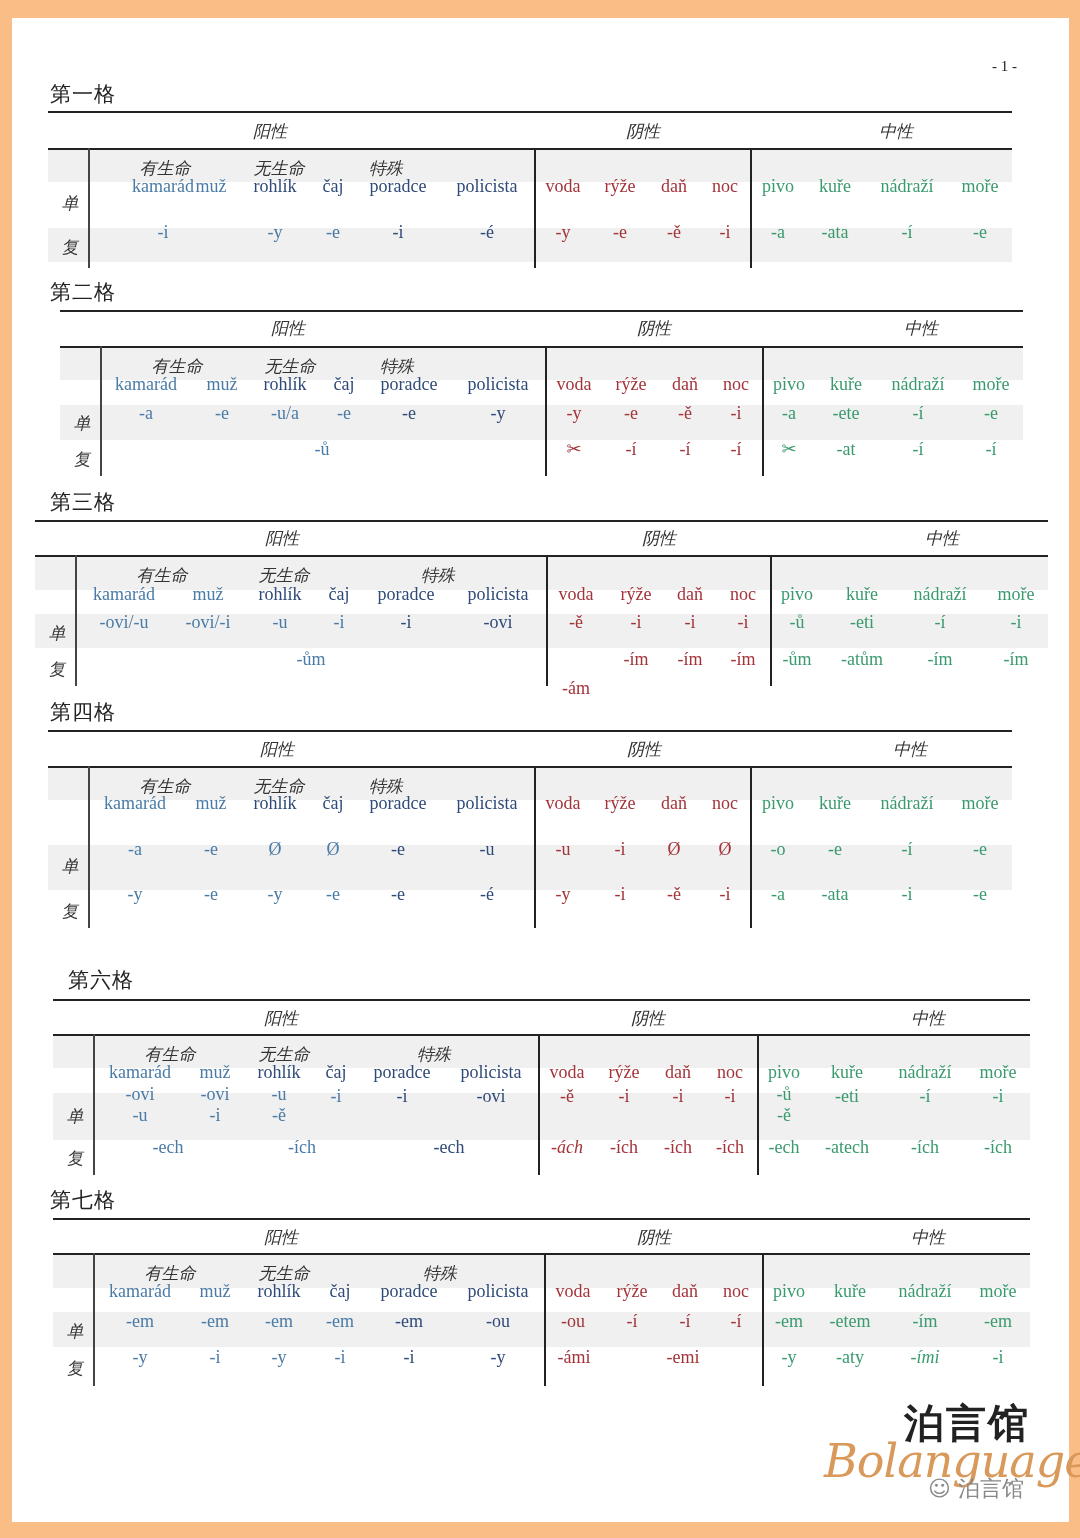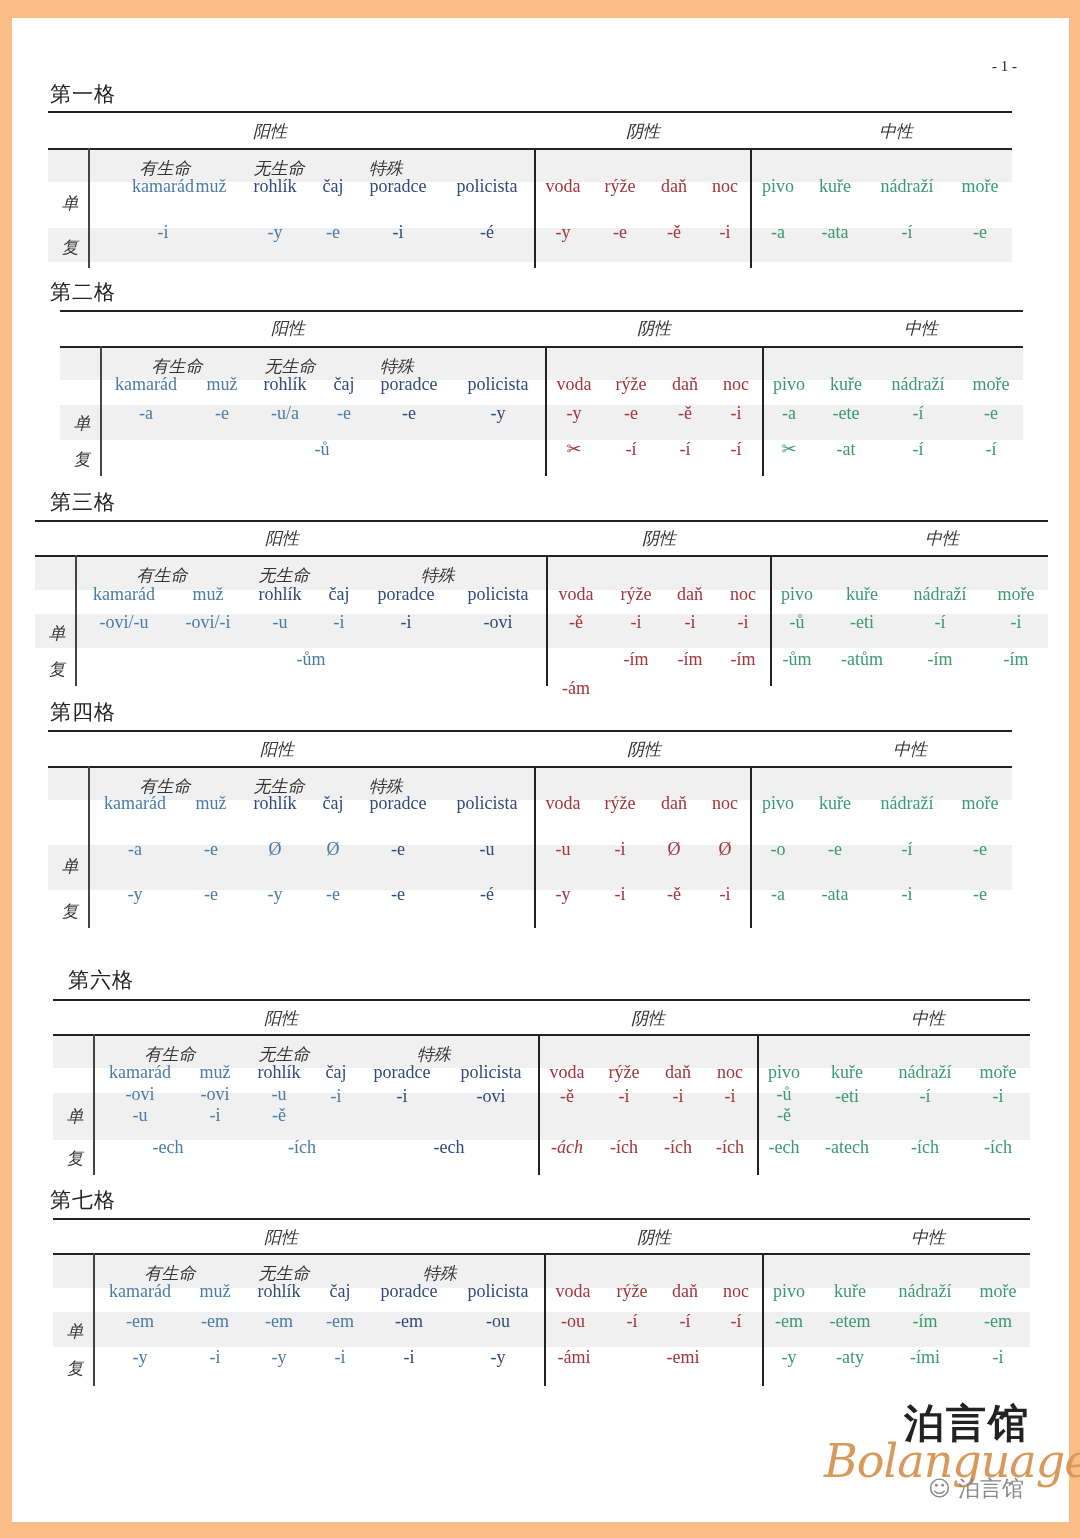--- a/index.html
+++ b/index.html
@@ -348,21 +348,21 @@
     <div class="cell m" style="left: 140px; top: 1347px; white-space: pre;">-y</div>
     <div class="cell m" style="left: 215px; top: 1347px; white-space: pre;">-i</div>
     <div class="cell m" style="left: 279px; top: 1347px; white-space: pre;">-y</div>
     <div class="cell m" style="left: 340px; top: 1347px; white-space: pre;">-i</div>
     <div class="cell mb" style="left: 409px; top: 1347px; white-space: pre;">-i</div>
     <div class="cell mb" style="left: 498px; top: 1347px; white-space: pre;">-y</div>
     <div class="cell f" style="left: 574px; top: 1347px; white-space: pre;">-ámi</div>
     <div class="cell f" style="left: 683px; top: 1347px; white-space: pre;">-emi</div>
     <div class="cell n" style="left: 789px; top: 1347px; white-space: pre;">-y</div>
     <div class="cell n" style="left: 850px; top: 1347px; white-space: pre;">-aty</div>
-    <div class="cell n" style="left: 925px; top: 1347px; white-space: pre;">-ími</div>
+    <div class="cell n" style="left: 925px; top: 1347px; white-space: pre; font-style: italic;">-ími</div>
     <div class="cell n" style="left: 998px; top: 1347px; white-space: pre;">-i</div>
   </div>
 
 <div class="logo">
   <div class="logo-cn">泊言馆</div>
   <div class="logo-en">Bolanguages</div>
   <div class="logo-wx"><span>☺</span> <span>泊言馆</span></div>
 </div>
 
 </body></html>

